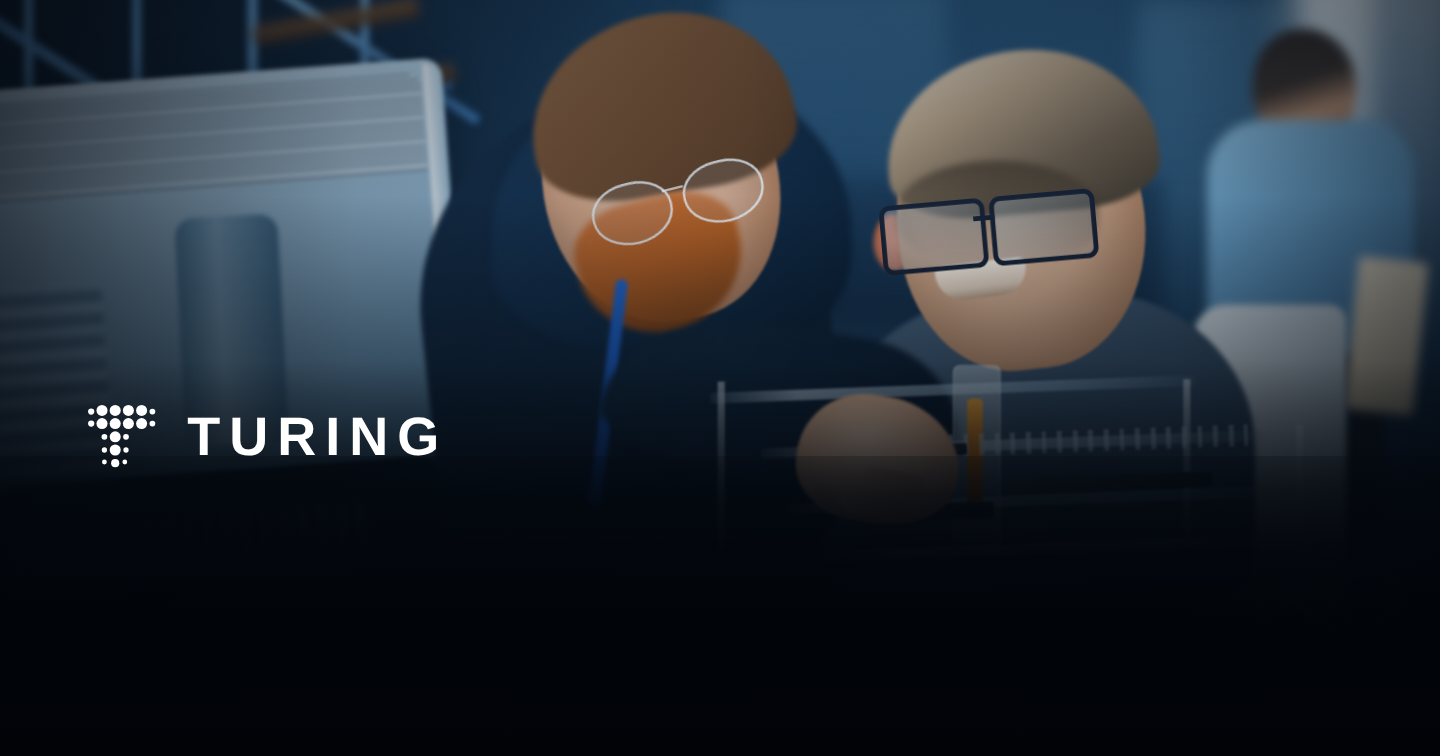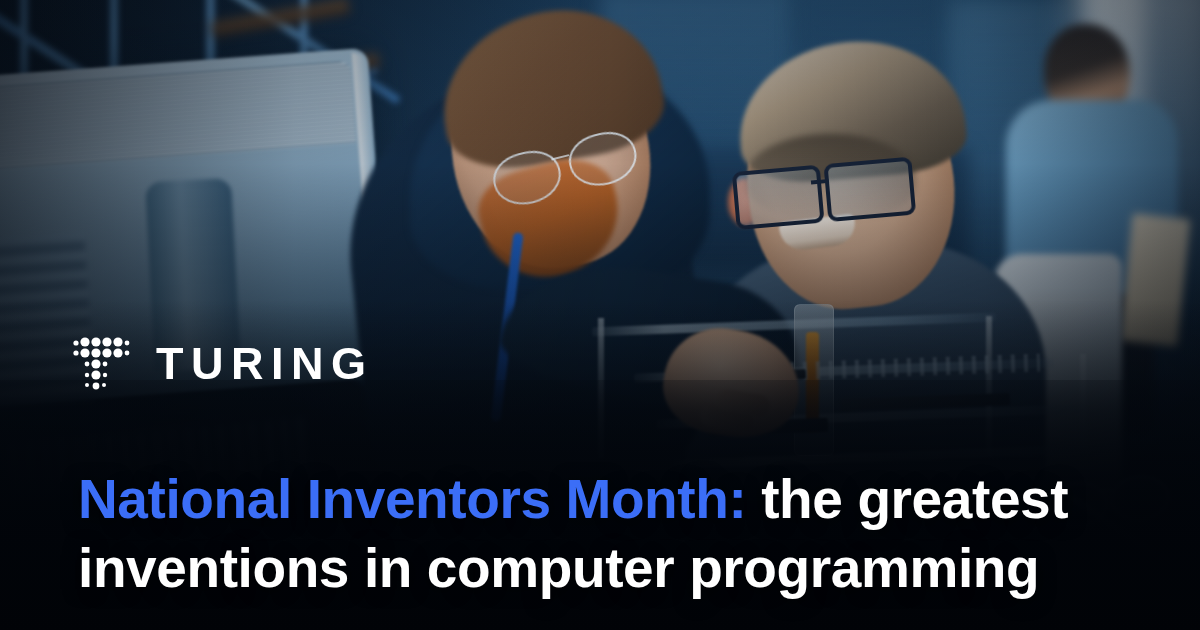--- a/index.html
+++ b/index.html
@@ -583,16 +583,15 @@
           <circle cx="33" cy="28" r="2.4"></circle>
           <circle cx="15" cy="39" r="2.2"></circle>
           <circle cx="33" cy="39" r="2.2"></circle>
           <circle cx="15" cy="49" r="2.0"></circle>
           <circle cx="32" cy="49" r="2.0"></circle>
         </g>
       </svg>
       <span class="wordmark">TURING</span>
     </div>
 
-    <h1 class="headline"><span class="hl-accent">National Inventors Month:</span><span> the greatest inventions in computer programming</span></h1>
 
   </div>
 </div>
 
 </body></html>

